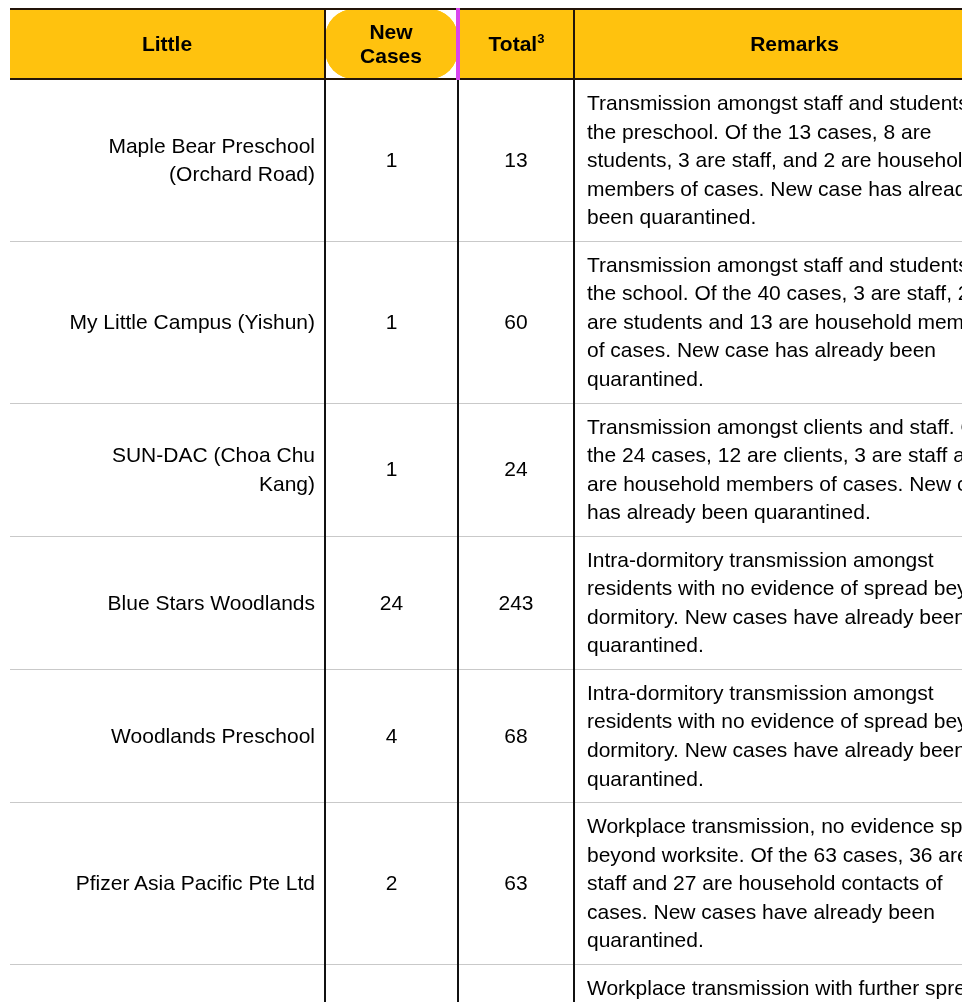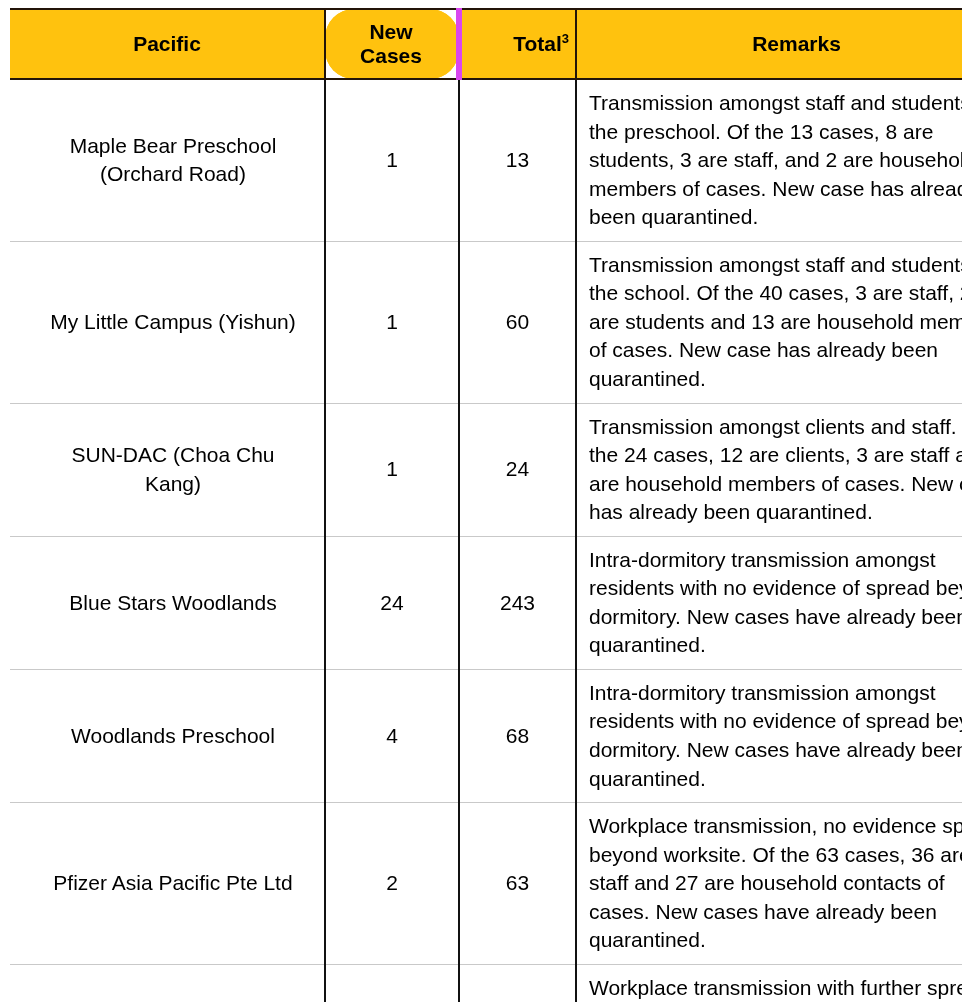--- a/index.html
+++ b/index.html
@@ -39,21 +39,21 @@
     line-height: 1.12;
     text-align: center;
     vertical-align: middle;
     color: #000000;
     padding: 10px 6px 11px 6px;
     border-top: 2px solid #231409;
     border-bottom: 2px solid #231409;
   }
   thead th.col-cluster   { width: 302px; }
   thead th.col-new       { width: 118px; border-left: 2px solid #231409; border-radius: 29px; }
-  thead th.col-total     { width: 101px; border-left: 6px solid #d946ef; text-align: right; }
+  thead th.col-total     { width: 101px; border-left: 4px solid #d946ef; }
   thead th.col-remarks   { width: 427px; border-left: 2px solid #231409; }
 
   th .hdr-sup {
     font-size: 13px;
     vertical-align: super;
     line-height: 0;
     font-weight: bold;
   }
   th .hdr-line { display: block; }
 
@@ -64,23 +64,23 @@
     vertical-align: middle;
     color: #000000;
     border-bottom: 1.6px solid #c9c9c9;
     padding: 9px 10px 9px 12px;
   }
   tbody tr:last-child td {
     border-bottom: 3px solid #d4d4d4;
   }
 
   td.cell-cluster {
-    text-align: center;
+    text-align: right;
     padding-left: 13px;
-    padding-right: 1px;
+    padding-right: 9px;
   }
   td.cell-new,
   td.cell-total {
     text-align: center;
     border-left: 2px solid #111111;
     padding-left: 4px;
     padding-right: 4px;
   }
   td.cell-remarks {
     text-align: left;
@@ -92,21 +92,21 @@
   .cluster-name-line { display: block; }
 </style>
 </head>
 <body>
 
 <div id="cluster-table-wrapper">
   <table class="cluster-table">
     <thead>
       <tr class="table-header-row">
         <th class="col-cluster">
-          <span class="hdr-line">Pacific</span>
+          <span class="hdr-line">Little</span>
         </th>
         <th class="col-new">
           <span class="hdr-line">New</span>
           <span class="hdr-line">Cases</span>
         </th>
         <th class="col-total">
           <span>Total</span><span class="hdr-sup">3</span>
         </th>
         <th class="col-remarks">
           <span class="hdr-line">Remarks</span>

